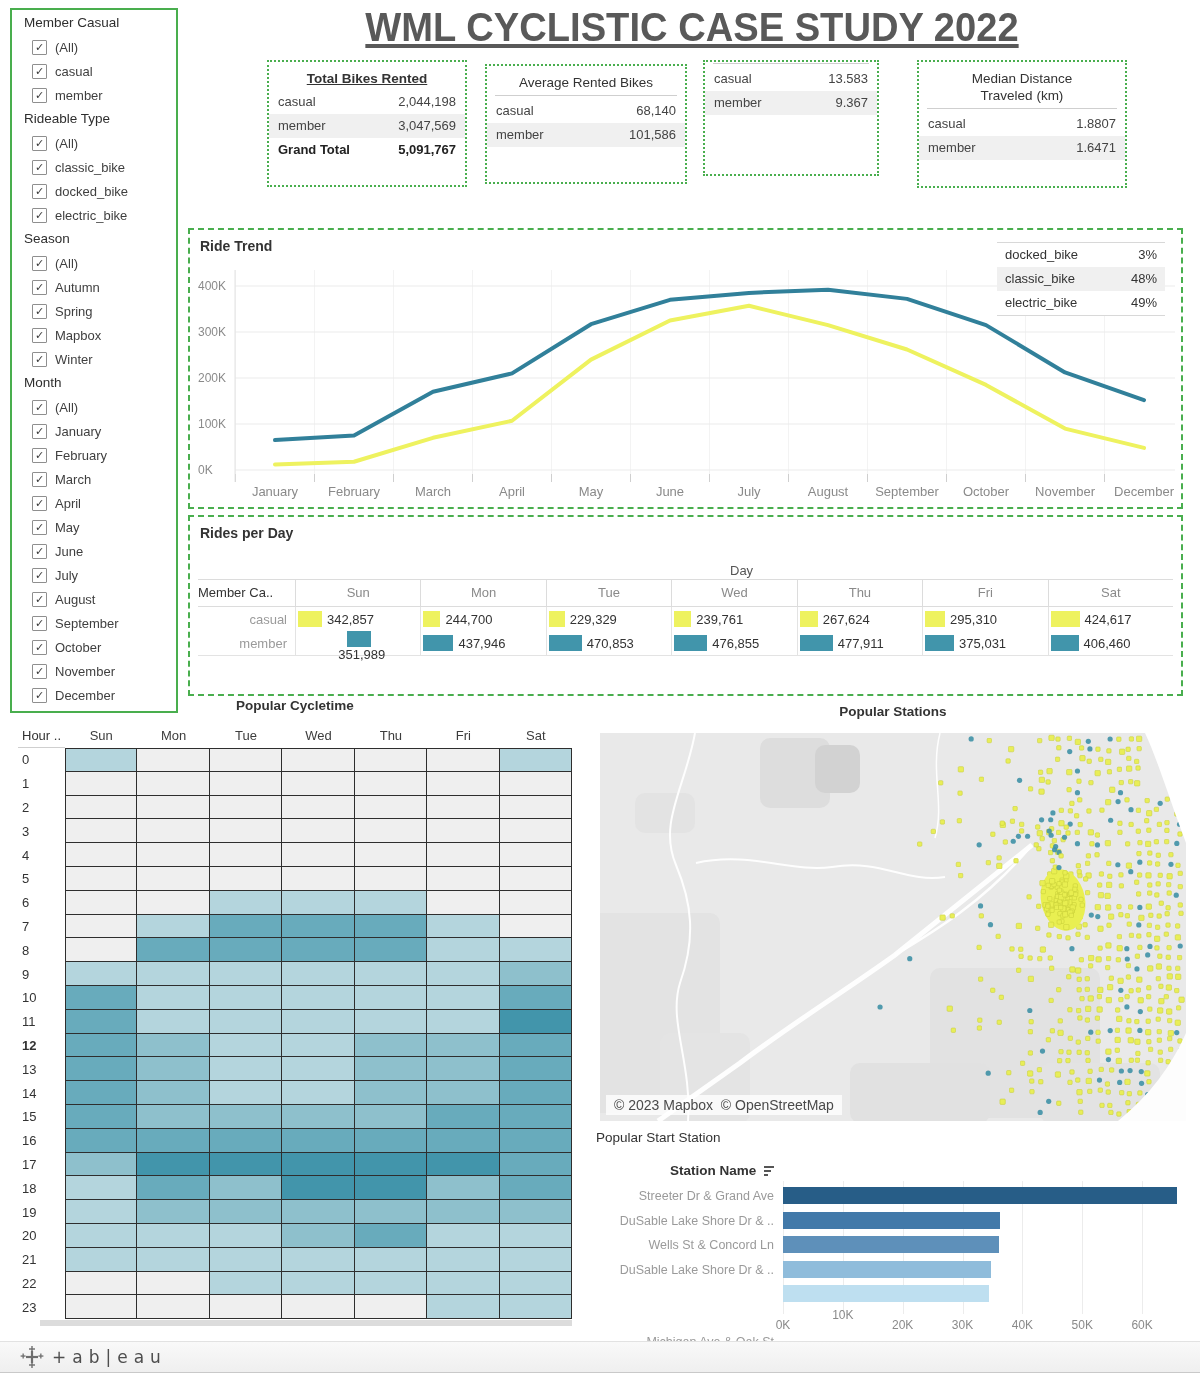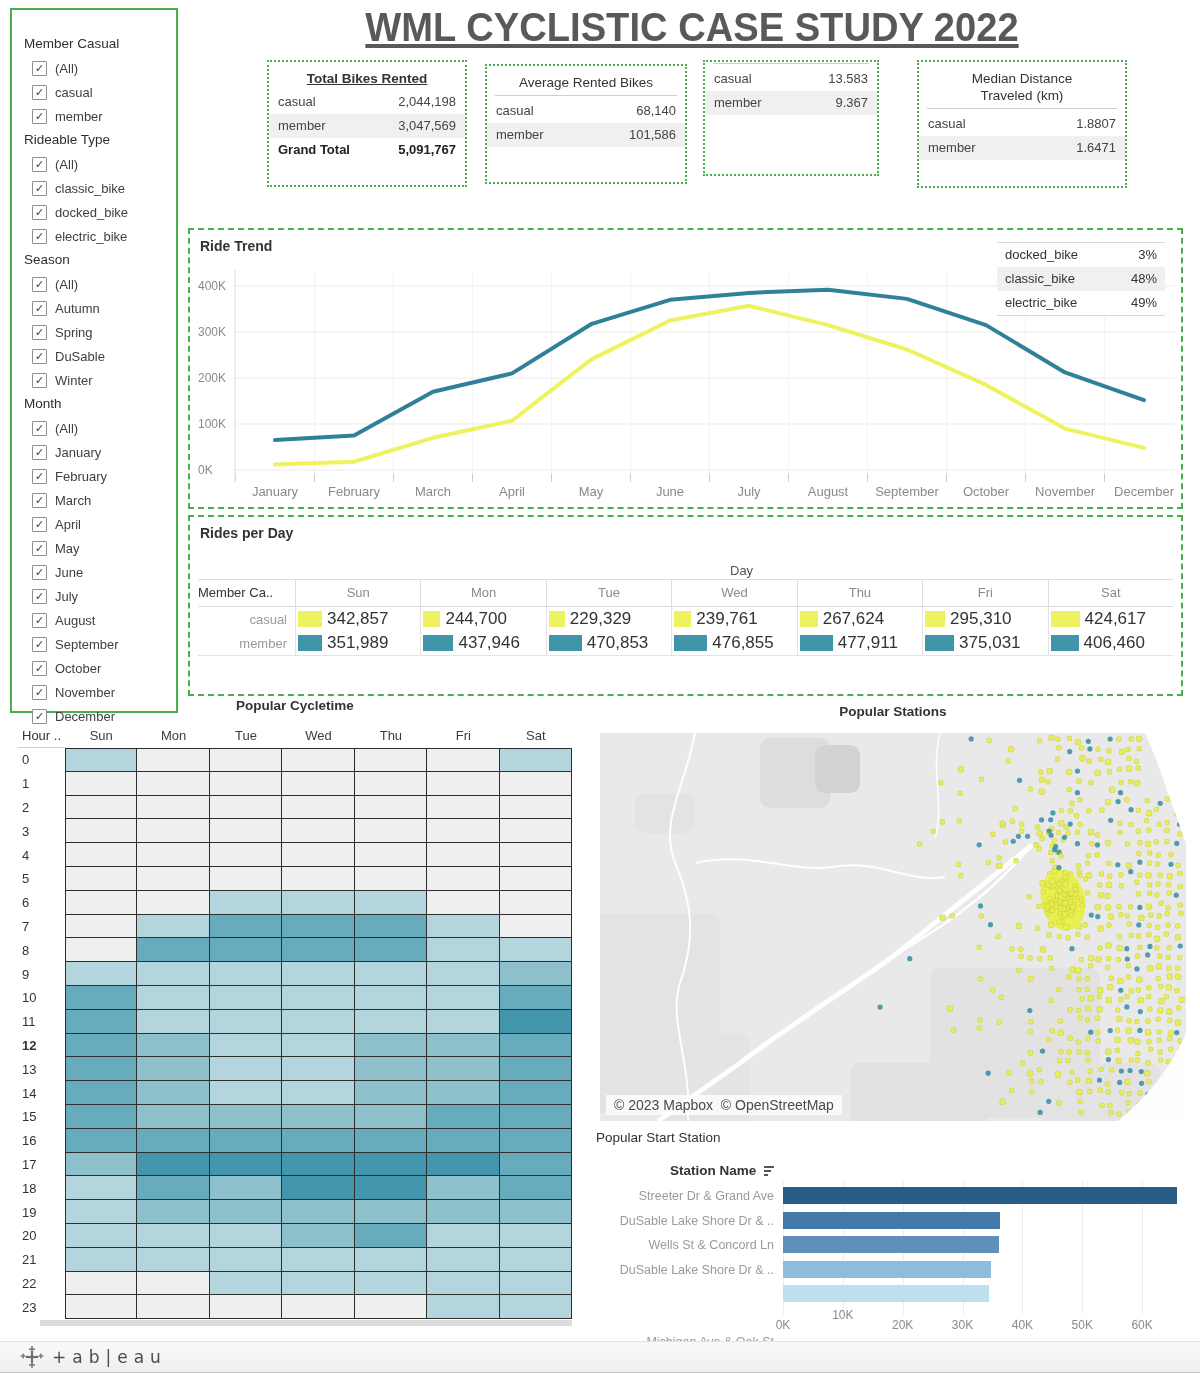--- a/index.html
+++ b/index.html
@@ -1,21 +1,21 @@
 <!DOCTYPE html>
 <html><head>
 <meta charset="utf-8">
 <style>
   html,body{margin:0;padding:0;background:#ffffff;}
   #app{position:relative;width:1200px;height:1374px;background:#fff;overflow:hidden;
        font-family:"Liberation Sans",sans-serif;color:#333;}
   .abs{position:absolute;}
 
   
-  .sidebar{left:10px;top:8px;width:168px;height:705px;border:2px solid #49ae4e;background:#fff;padding-top:22px;box-sizing:border-box;}
+  .sidebar{left:10px;top:8px;width:168px;height:705px;border:2px solid #49ae4e;background:#fff;padding-top:1px;box-sizing:border-box;}
   .sec-title{height:24px;line-height:24px;padding-left:12px;font-size:13.5px;color:#2e2e2e;}
   .cb-row{display:flex;align-items:center;height:24px;padding-left:20px;gap:8px;cursor:default;}
   .cb{width:13px;height:13px;border:1px solid #8f8f8f;border-radius:1px;background:#fff;
       font-size:11px;line-height:12px;text-align:center;color:#3a3a3a;flex:0 0 auto;}
   .cb-label{font-size:13px;color:#3f3f3f;white-space:nowrap;text-align:right;}
 
   
   .main-title{left:190px;top:4px;width:1004px;text-align:center;font-size:41px;font-weight:bold;
       color:#595959;text-decoration:underline;letter-spacing:0px;transform:scaleX(.93);transform-origin:center;}
 
@@ -40,21 +40,21 @@
   
   .rpd-daylbl{position:absolute;top:46px;font-size:13px;color:#555;}
   .rpd-table{position:absolute;left:8px;top:62px;width:975px;}
   .rpd-hrow{display:flex;height:26px;line-height:26px;border-top:1px solid #dcdcdc;border-bottom:1px solid #dcdcdc;}
   .rpd-hcell{font-size:13px;color:#8a8a8a;text-align:center;border-left:1px solid #dcdcdc;box-sizing:border-box;}
   .rpd-h0{width:97px;font-size:13px;color:#333;text-align:left;border-left:none;}
   .rpd-drow{display:flex;height:24px;align-items:center;}
   .rpd-lbl{width:97px;text-align:right;padding-right:8px;box-sizing:border-box;font-size:13px;color:#9a9a9a;}
   .rpd-cell{display:flex;align-items:center;height:24px;border-left:1px solid #e3e3e3;box-sizing:border-box;padding-left:2px;}
   .rpd-bar{height:16px;flex:0 0 auto;}
-  .rpd-val{font-size:17px;color:#333;margin-left:5px;white-space:nowrap;}
+  .rpd-val{font-size:13px;color:#333;margin-left:5px;white-space:nowrap;}
   .rpd-bottom{border-bottom:1px solid #e3e3e3;}
 
   
   .heat-title{left:18px;top:698px;width:554px;text-align:center;font-size:13.5px;font-weight:bold;color:#333;}
   .heat{left:18px;top:728px;width:554px;}
   .heat-hrow{display:flex;height:20px;}
   .heat-hlbl{width:47px;font-size:13px;color:#333;border-bottom:1px solid #cfcfcf;box-sizing:border-box;padding-left:4px;}
   .heat-hday{font-size:13px;color:#3d3d3d;text-align:center;}
   .heat-row{display:flex;}
   .heat-rlbl{width:47px;font-size:13px;color:#333;padding-left:4px;box-sizing:border-box;display:flex;align-items:center;}
@@ -128,21 +128,21 @@
       <div class="cb-row">
         <span class="cb">✓</span>
         <span class="cb-label">Autumn</span>
       </div>
       <div class="cb-row">
         <span class="cb">✓</span>
         <span class="cb-label">Spring</span>
       </div>
       <div class="cb-row">
         <span class="cb">✓</span>
-        <span class="cb-label">DuSable</span>
+        <span class="cb-label">Mapbox</span>
       </div>
       <div class="cb-row">
         <span class="cb">✓</span>
         <span class="cb-label">Winter</span>
       </div>
       <div class="sec-title">Month</div>
       <div class="cb-row">
         <span class="cb">✓</span>
         <span class="cb-label">(All)</span>
       </div>
@@ -367,21 +367,21 @@
             <div class="rpd-bar" style="width: 20px; background: rgb(238, 242, 95);"></div>
             <span class="rpd-val">295,310</span>
           </div>
           <div class="rpd-cell" style="width: 125.429px;">
             <div class="rpd-bar" style="width: 29px; background: rgb(238, 242, 95);"></div>
             <span class="rpd-val">424,617</span>
           </div>
         </div>
         <div class="rpd-drow rpd-bottom">
           <div class="rpd-lbl">member</div>
-          <div class="rpd-cell" style="width: 125.429px;">
+          <div class="rpd-cell" style="width: 125.429px; flex-direction: column;">
             <div class="rpd-bar" style="width: 24px; background: rgb(65, 149, 171);"></div>
             <span class="rpd-val">351,989</span>
           </div>
           <div class="rpd-cell" style="width: 125.429px;">
             <div class="rpd-bar" style="width: 30px; background: rgb(65, 149, 171);"></div>
             <span class="rpd-val">437,946</span>
           </div>
           <div class="rpd-cell" style="width: 125.429px;">
             <div class="rpd-bar" style="width: 33px; background: rgb(65, 149, 171);"></div>
             <span class="rpd-val">470,853</span>

